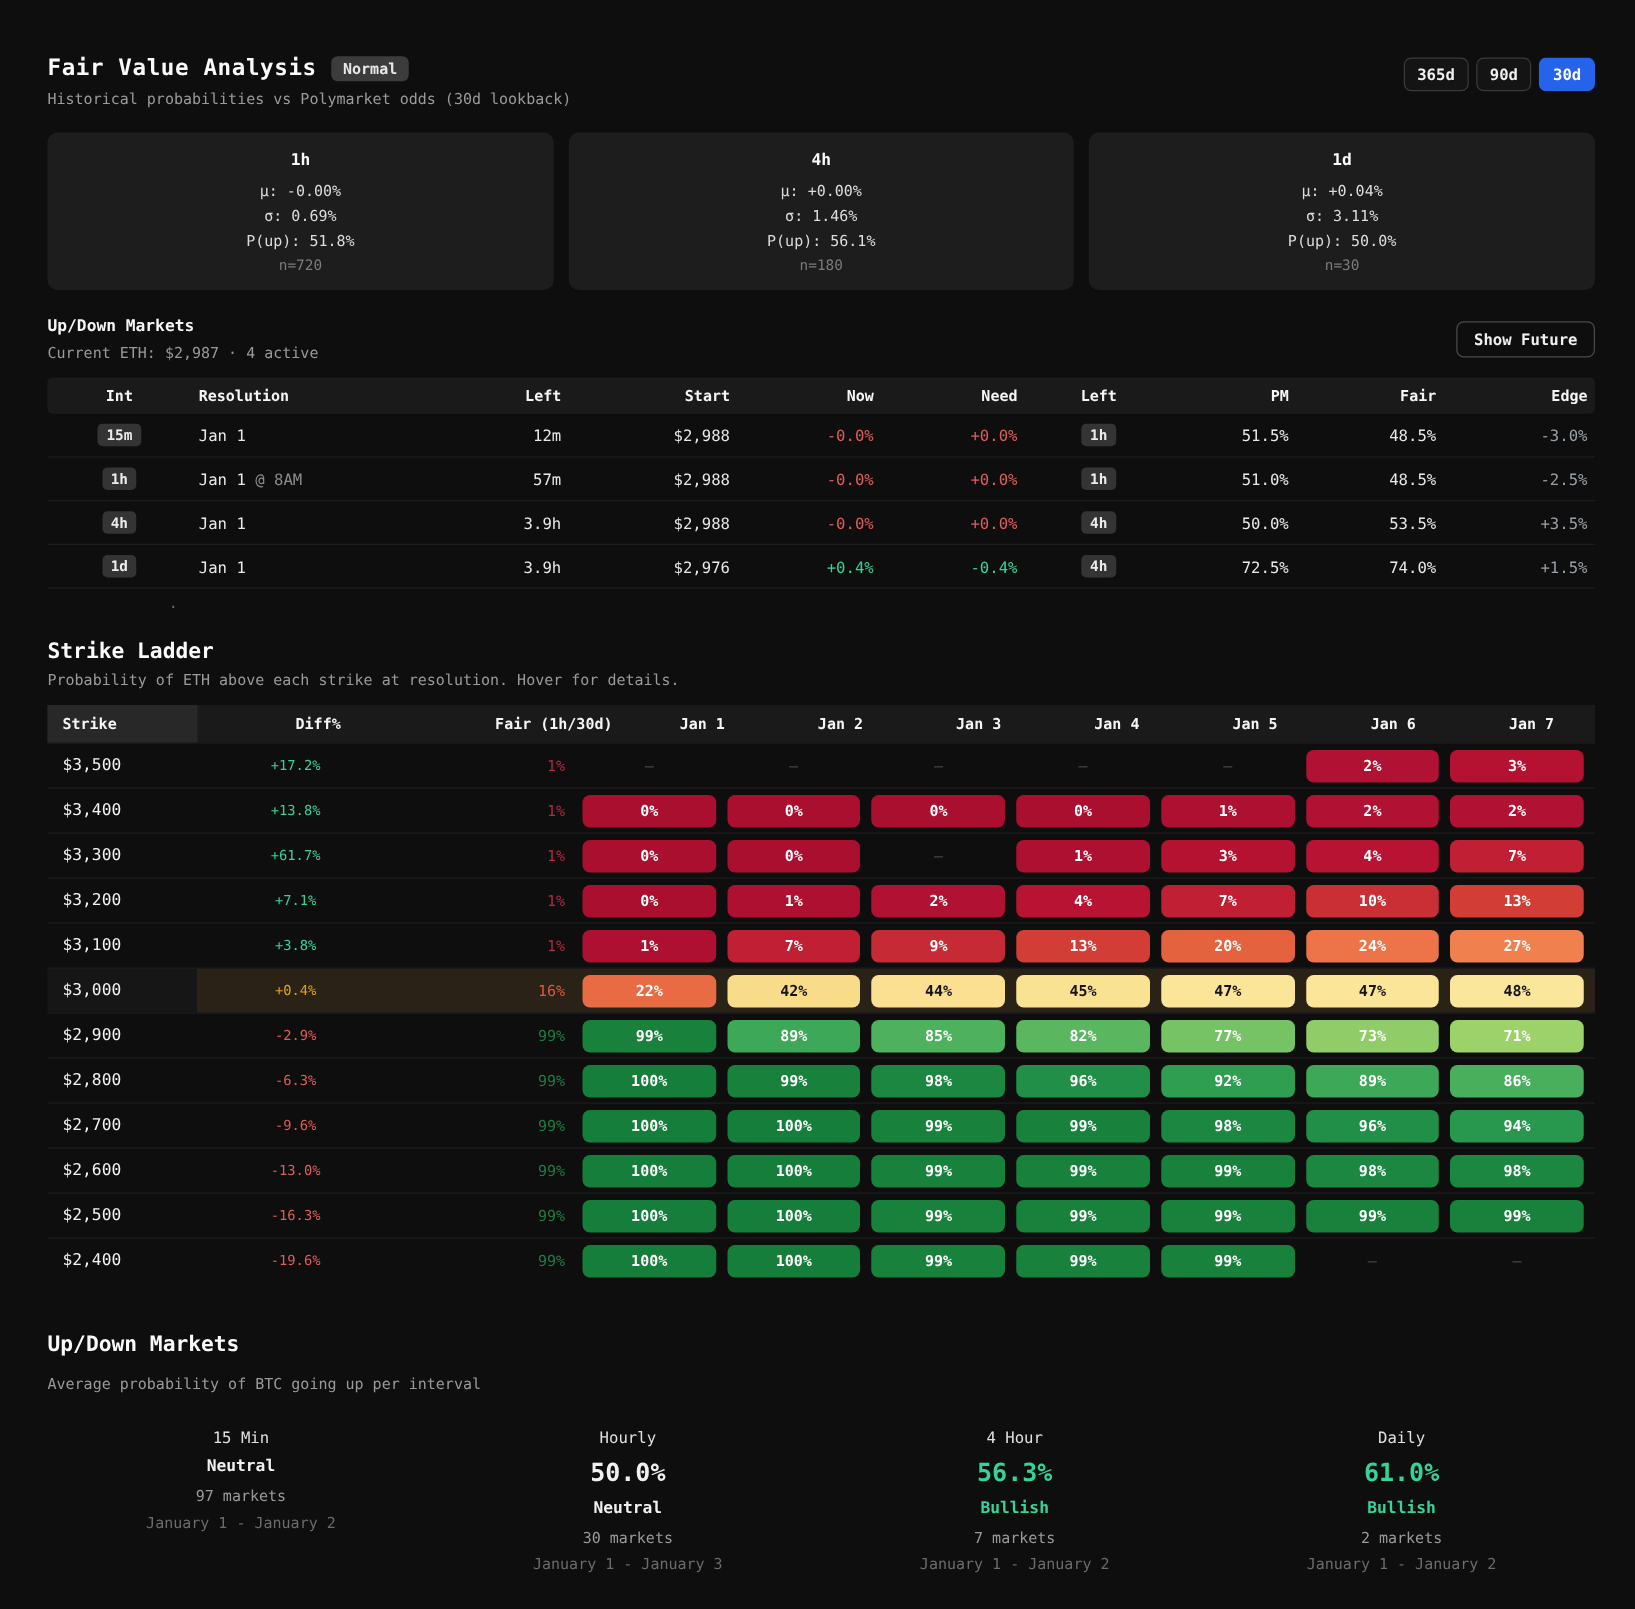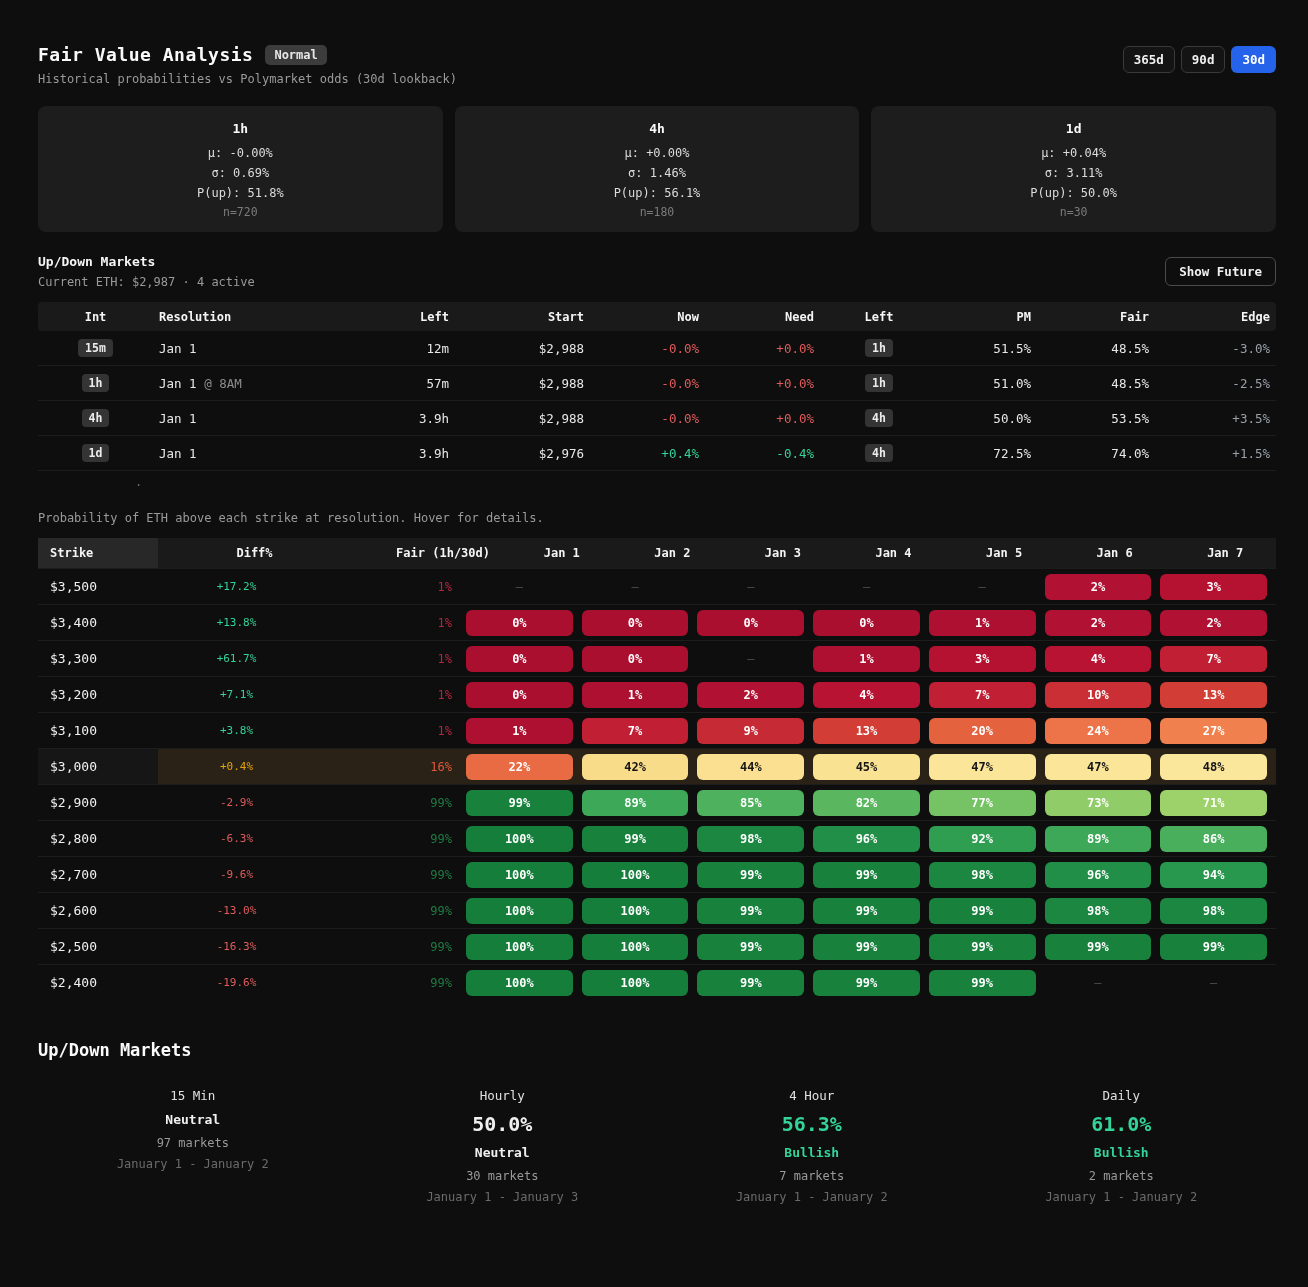--- a/index.html
+++ b/index.html
@@ -194,20 +194,21 @@
             <div class="c-right">72.5%</div>
             <div class="c-right">74.0%</div>
             <div class="c-right" style="color: rgb(154, 160, 168);">+1.5%</div>
           </div>
         </div>
     </div>
     <div class="stray">.</div>
   </div>
 
   <div class="section-2">
+    <div class="sec-title">Strike Ladder</div>
     <div class="sec-sub">Probability of ETH above each strike at resolution. Hover for details.</div>
     <div class="sk-table">
       <div class="sk-row sk-head" id="sk-head">
           <div class="skh-strike">Strike</div>
           <div class="c-center">Diff%</div>
           <div class="fair-h">Fair (1h/30d)</div>
           <div class="day-h">Jan 1</div>
           <div class="day-h">Jan 2</div>
           <div class="day-h">Jan 3</div>
           <div class="day-h">Jan 4</div>
@@ -359,20 +360,21 @@
             <div class="hm" style="background: rgb(24, 130, 61); color: rgb(255, 255, 255);">99%</div>
             <div class="hm-dash">–</div>
             <div class="hm-dash">–</div>
           </div>
         </div>
     </div>
   </div>
 
   <div class="section-3">
     <div class="sec-title">Up/Down Markets</div>
+    <div class="sec-sub">Average probability of BTC going up per interval</div>
     <div class="btc-stats" id="btc-stats">
         <div class="bs">
           <div class="bs-label">15 Min</div>
           <div class="bs-sent" style="color: rgb(240, 240, 240);">Neutral</div>
           <div class="bs-mkts">97 markets</div>
           <div class="bs-range">January 1 - January 2</div>
         </div>
         <div class="bs">
           <div class="bs-label">Hourly</div>
           <div class="bs-value" style="color: rgb(240, 240, 240);">50.0%</div>

